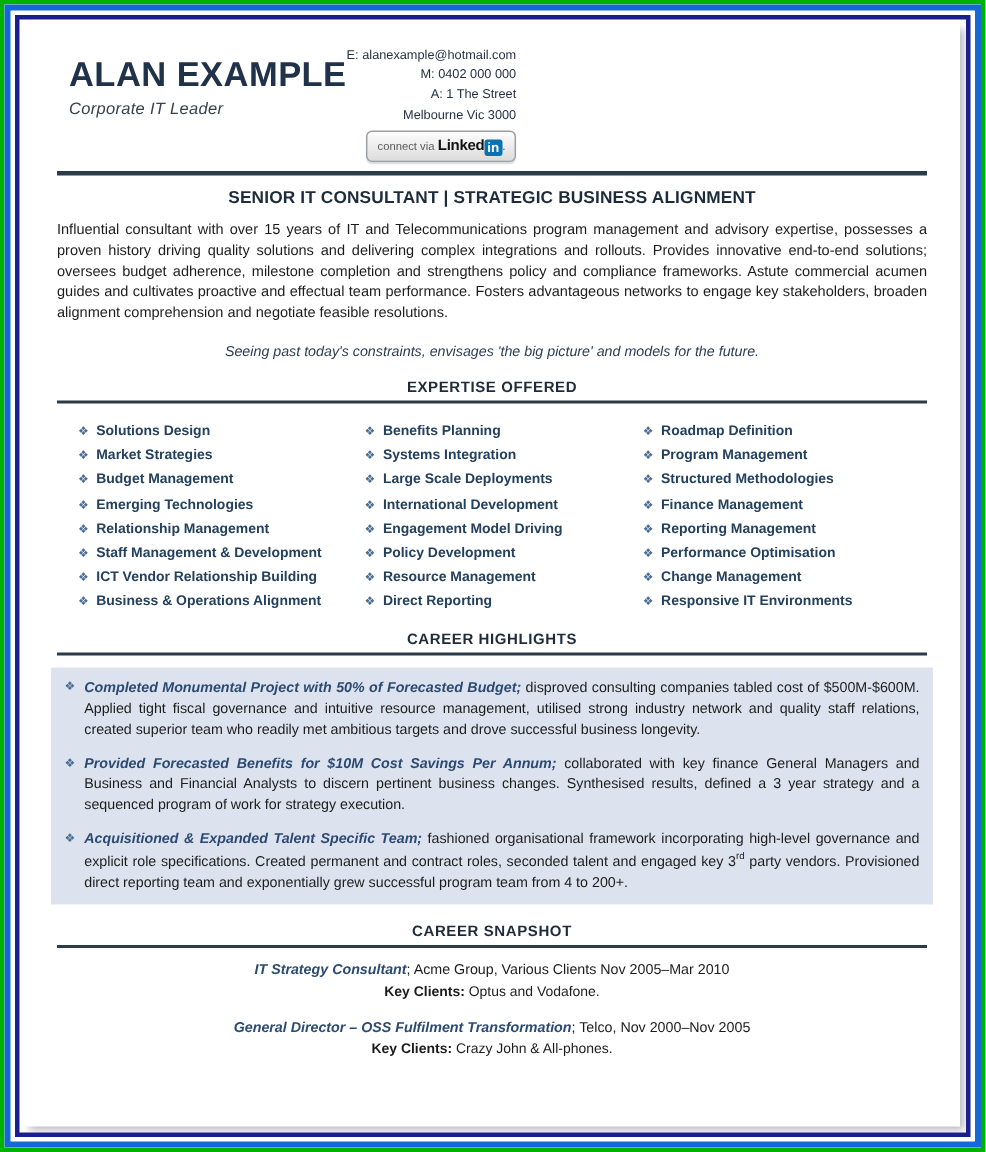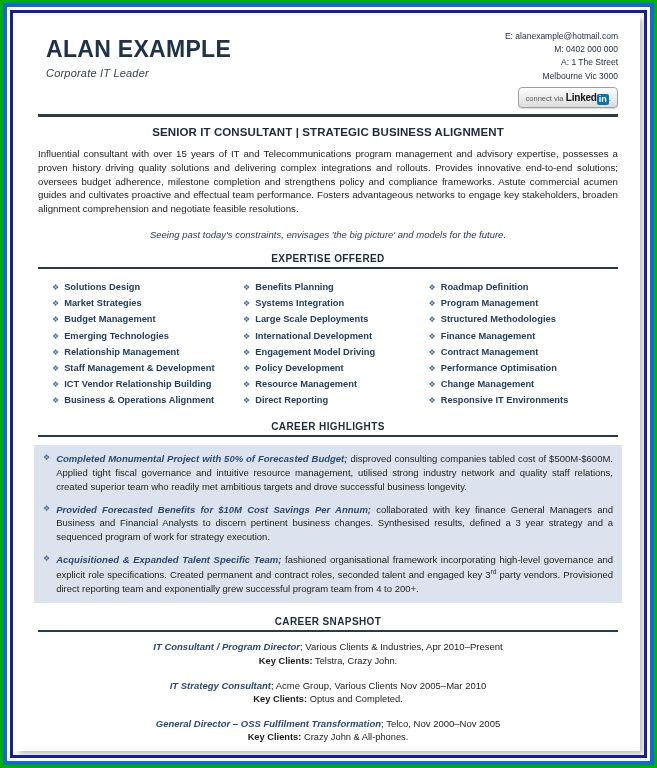--- a/index.html
+++ b/index.html
@@ -51,21 +51,20 @@
   }
   .page-inner {
     padding: 12px 22px 0 22px;
     box-sizing: border-box;
     height: 100%;
   }
 
   
   .header {
     display: flex;
-    justify-content: space-between;
     align-items: flex-start;
   }
   .name-block { padding-top: 10px; padding-left: 8px; }
   .cand-name {
     font-family: "Liberation Sans", sans-serif;
     font-size: 23px;
     font-weight: bold;
     color: #20324a;
     letter-spacing: 0.3px;
     line-height: 1;
@@ -340,21 +339,21 @@
         <div class="exp-item">
           <span class="dia">❖</span>
           <span>Relationship Management</span>
         </div>
         <div class="exp-item">
           <span class="dia">❖</span>
           <span>Engagement Model Driving</span>
         </div>
         <div class="exp-item">
           <span class="dia">❖</span>
-          <span>Contract Management</span>
+          <span>Reporting Management</span>
         </div>
         <div class="exp-item">
           <span class="dia">❖</span>
           <span>Staff Management &amp; Development</span>
         </div>
         <div class="exp-item">
           <span class="dia">❖</span>
           <span>Policy Development</span>
         </div>
         <div class="exp-item">
@@ -401,26 +400,22 @@
         <div class="hl-item">
           <span class="hl-dia">❖</span>
           <div class="hl-text"><span class="hl-lead">Acquisitioned &amp; Expanded Talent Specific Team;</span><span> fashioned organisational framework incorporating high-level governance and explicit role specifications. Created permanent and contract roles, seconded talent and engaged key 3<sup>rd</sup> party vendors. Provisioned direct reporting team and exponentially grew successful program team from 4 to 200+.</span></div>
         </div>
       </div>
 
     <div class="sec-title">CAREER  SNAPSHOT</div>
     <hr class="hr-sec">
     <div id="snap-list">
         <div class="snap-entry">
-          <div class="snap-role"><span class="role-name">IT Consultant / Program Director</span><span>; Various Clients &amp; Industries, Apr 2010–Present</span></div>
-          <div class="snap-clients"><span class="ck">Key Clients:</span><span> Telstra, Crazy John.</span></div>
-        </div>
-        <div class="snap-entry">
           <div class="snap-role"><span class="role-name">IT Strategy Consultant</span><span>; Acme Group, Various Clients Nov 2005–Mar 2010</span></div>
-          <div class="snap-clients"><span class="ck">Key Clients:</span><span> Optus and Completed.</span></div>
+          <div class="snap-clients"><span class="ck">Key Clients:</span><span> Optus and Vodafone.</span></div>
         </div>
         <div class="snap-entry">
           <div class="snap-role"><span class="role-name">General Director – OSS Fulfilment Transformation</span><span>; Telco, Nov 2000–Nov 2005</span></div>
           <div class="snap-clients"><span class="ck">Key Clients:</span><span> Crazy John &amp; All-phones.</span></div>
         </div>
       </div>
 
   </div>
 </div>
 

